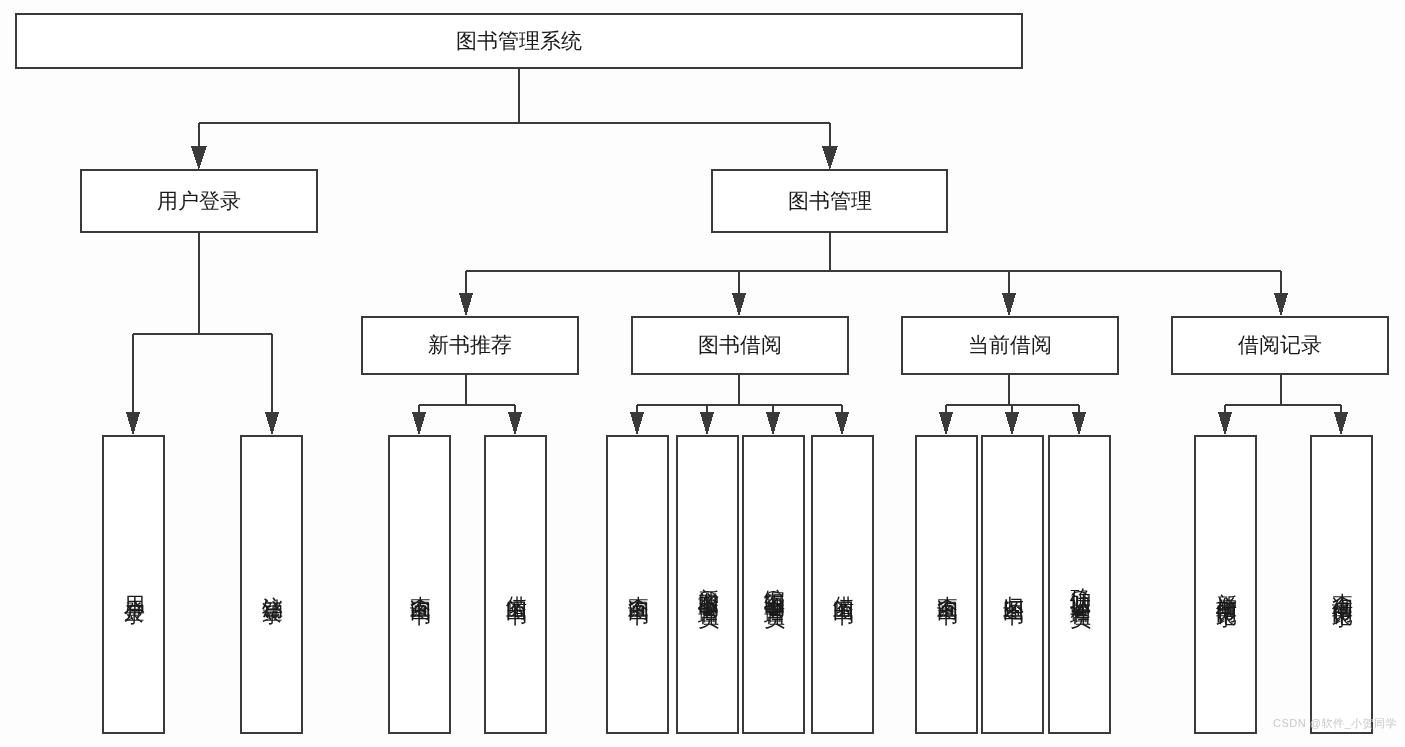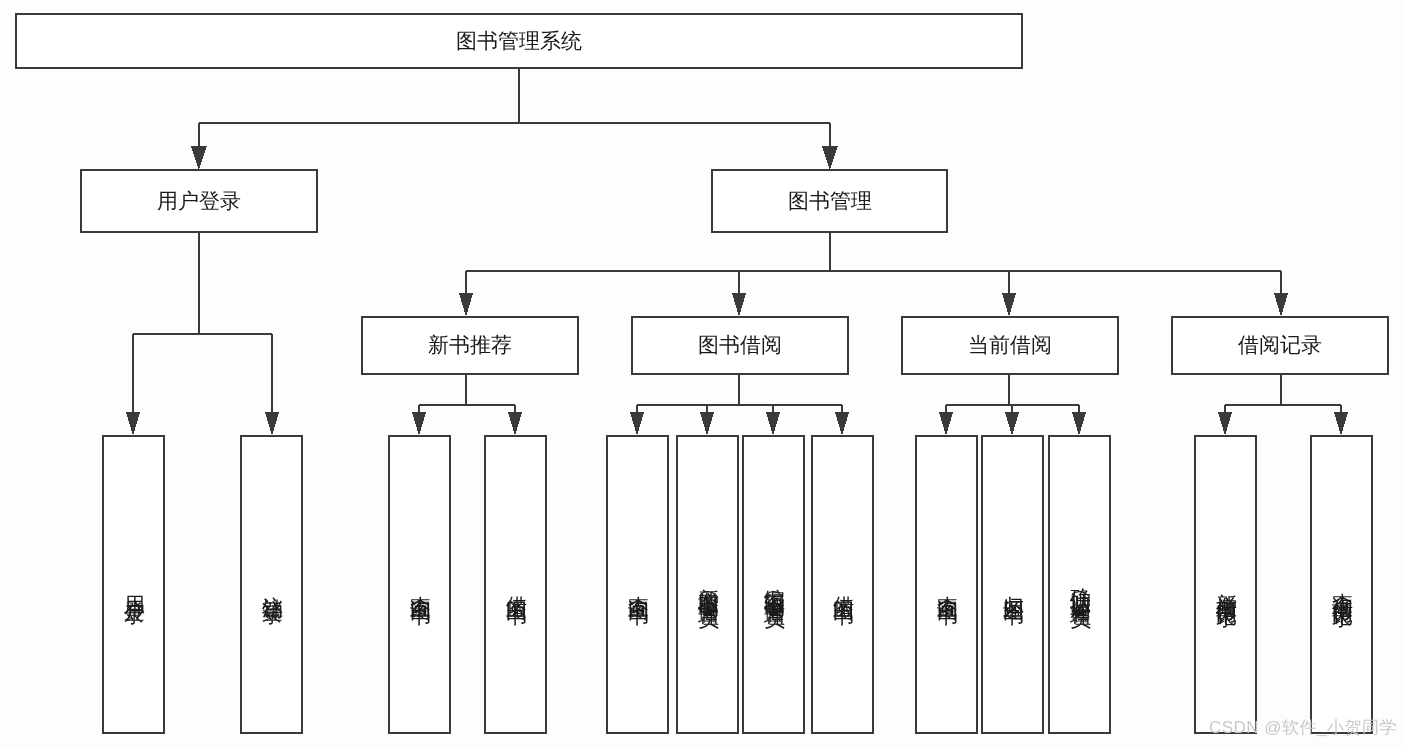--- a/index.html
+++ b/index.html
@@ -54,23 +54,23 @@
     fill: #1a1a1a;
     writing-mode: vertical-rl;
     text-orientation: upright;
     letter-spacing: 3px;
     dominant-baseline: middle;
     text-anchor: middle;
   }
   .watermark {
     position: absolute;
     right: 8px;
-    bottom: 8px;
-    font-family: "Liberation Sans", sans-serif;
-    font-size: 17px;
+    bottom: 16px;
+    font-family: "Liberation Sans", sans-serif;
+    font-size: 11px;
     color: #c8c8c8;
     letter-spacing: 0.5px;
     white-space: nowrap;
     user-select: none;
   }
 </style>
 </head>
 <body>
 
 <div id="diagram-root">

